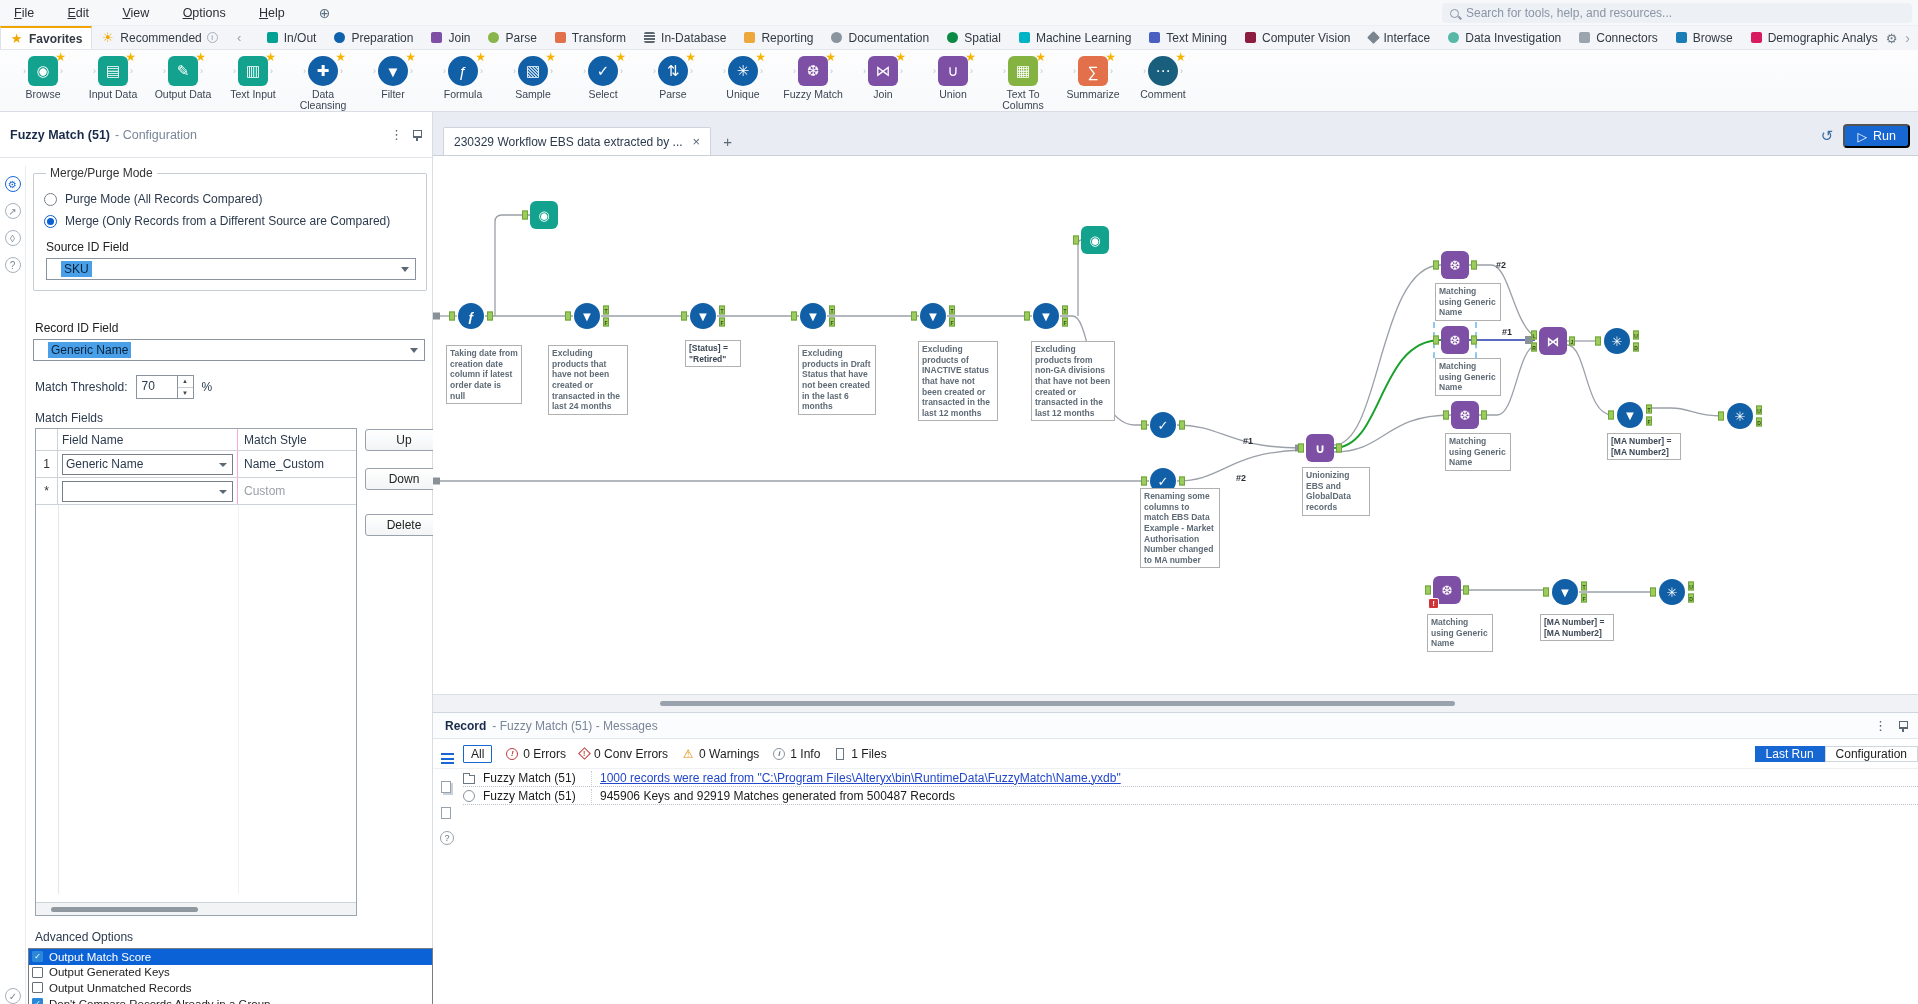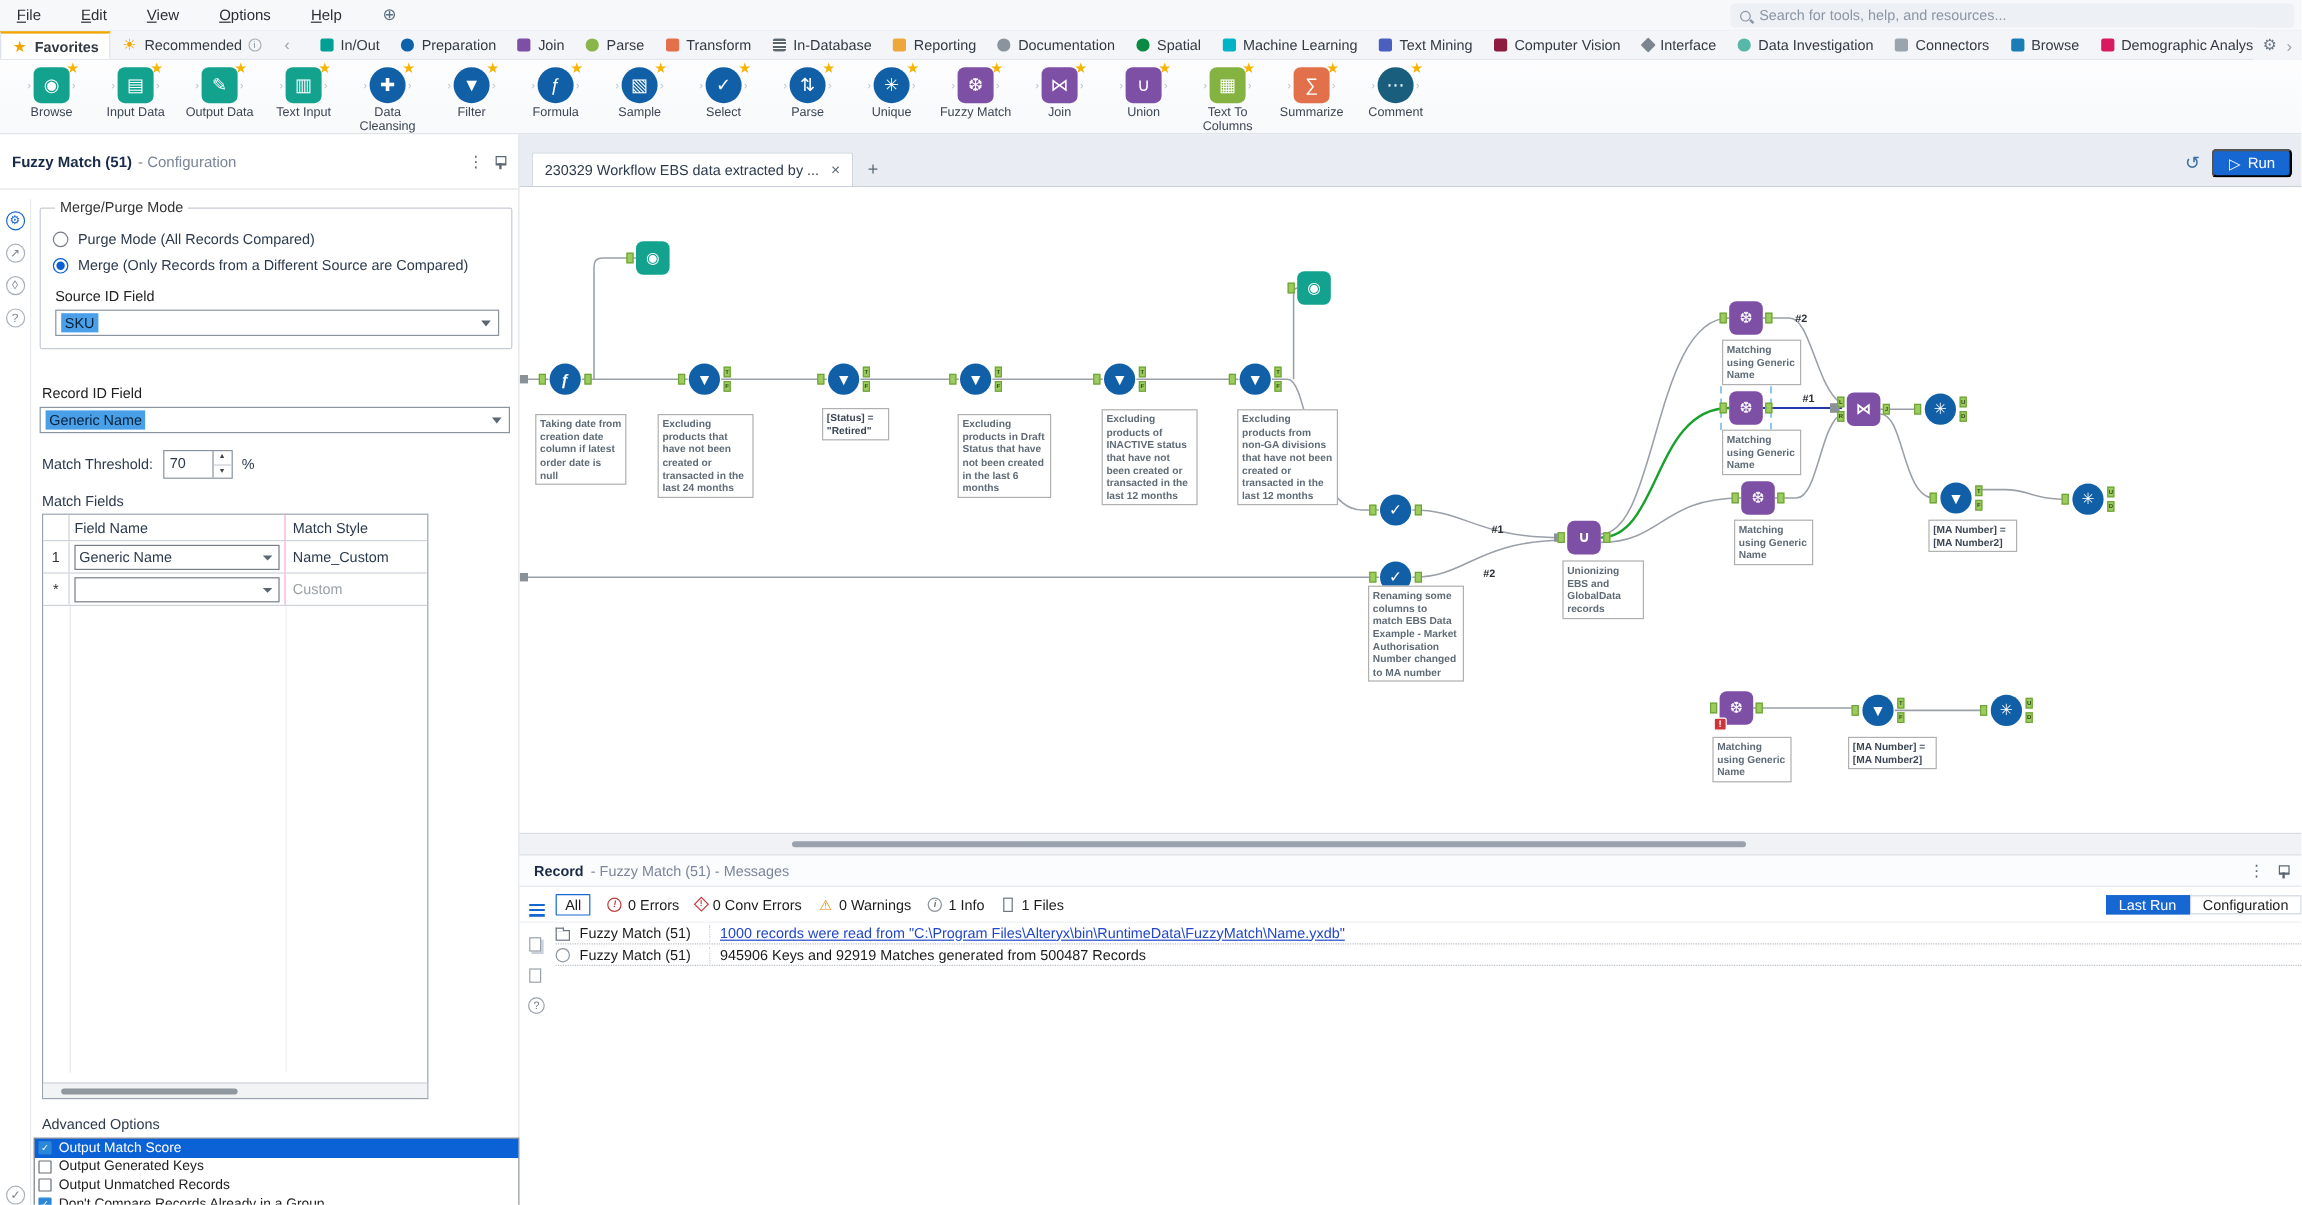--- a/index.html
+++ b/index.html
@@ -61,21 +61,21 @@
   .strip-ic { width:16px; height:16px; border-radius:50%; display:flex; align-items:center; justify-content:center; font-size:10px; color:#7a8590; border:1px solid #a8b1bb; }
   .strip-ic[data-active="true"] { color:#1767d2; border-color:#1767d2; }
   .strip-bottom { position:absolute; bottom:8px; left:5px; }
   fieldset.group { margin:8px 10px 0 5px; border:1px solid #c6ccd4; border-radius:2px; padding:4px 10px 10px 10px; }
   fieldset.group legend { font-size:12px; color:#333; padding:0 4px; margin-left:2px; }
   .radio-row { display:flex; align-items:center; margin-top:8px; gap:8px; }
   .radio { width:13px; height:13px; border:1px solid #777e88; border-radius:50%; position:relative; flex:none; background:#fff; }
   .radio[data-on="true"] { border-color:#0b5fd0; }
   .radio[data-on="true"]::after { content:""; position:absolute; inset:2px; background:#0b5fd0; border-radius:50%; }
   .field-label { margin:12px 0 4px 2px; color:#222; }
-  .combo { height:22px; border:1px solid #8a949e; background:#fff; display:flex; align-items:center; padding:0 4px; position:relative; }
+  .combo { height:22px; border:1px solid #8a949e; background:#fff; display:flex; align-items:center; padding:0 14px; position:relative; }
   .combo .val { padding:1px 3px; }
   .combo .val[data-hl="true"] { background:#4aa0e8; color:#08213a; }
   .combo .dd { position:absolute; right:6px; top:8px; width:0; height:0; border-left:4px solid transparent; border-right:4px solid transparent; border-top:5px solid #5b6773; }
   .src-combo { width:370px; margin-left:2px; }
   .rec-combo { width:392px; margin:4px 10px 0 5px; }
   .thr-row { display:flex; align-items:center; margin:14px 0 0 7px; gap:8px; }
   .spin-wrap { display:flex; border:1px solid #8a949e; height:24px; }
   .spin-wrap .num { width:40px; padding:3px 5px; }
   .spin { width:16px; border-left:1px solid #8a949e; display:flex; flex-direction:column; }
   .spin span { flex:1; font-size:6px; color:#444; display:flex; align-items:center; justify-content:center; border-bottom:1px solid #c9ced6; }
@@ -587,20 +587,25 @@
                   <span class="dd"></span>
                 </span>
               </span>
               <span class="c-style" style="color:#9aa0a6">Custom</span>
             </div>
             <div class="mf-empty"></div>
             <div class="mf-hscroll">
                 <span class="mf-thumb"></span>
               </div>
           </div>
+          <div class="mf-btns">
+            <button class="btn">Up</button>
+            <button class="btn">Down</button>
+            <button class="btn btn-delete">Delete</button>
+          </div>
         </div>
 
         <div class="adv-label">Advanced Options</div>
         <div class="adv-list">
 
             <div class="adv-row" data-checked="true" data-sel="true">
               <span class="cbx"></span>
               <span>Output Match Score</span>
             </div>
 

